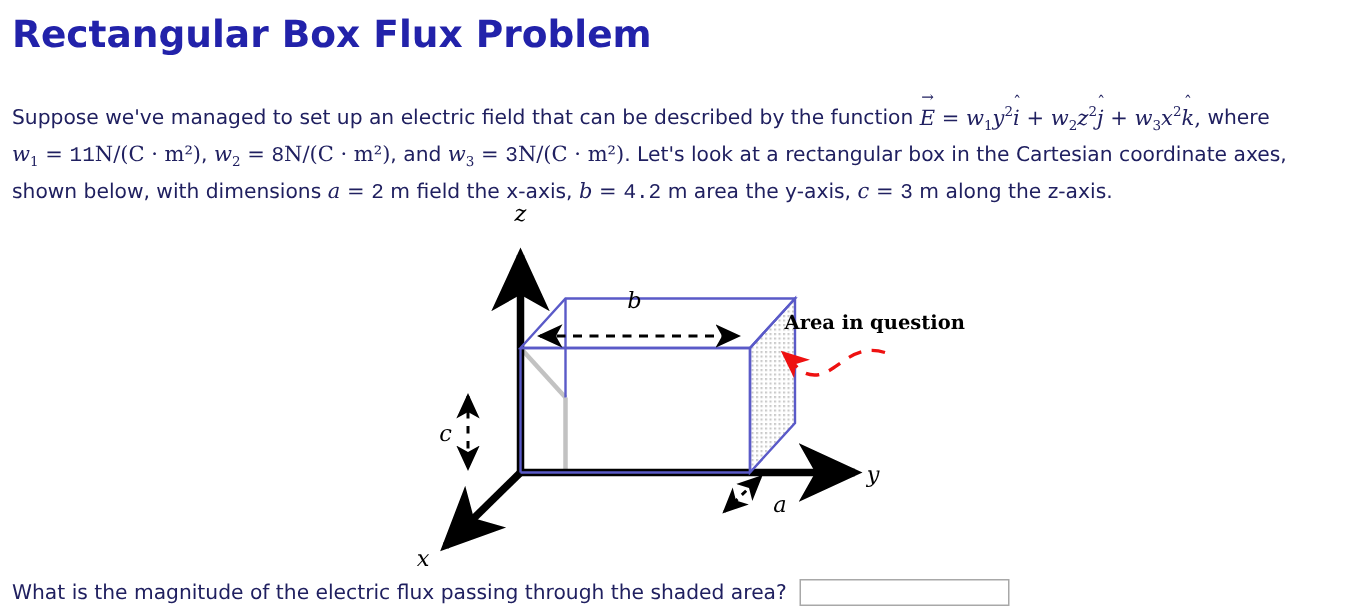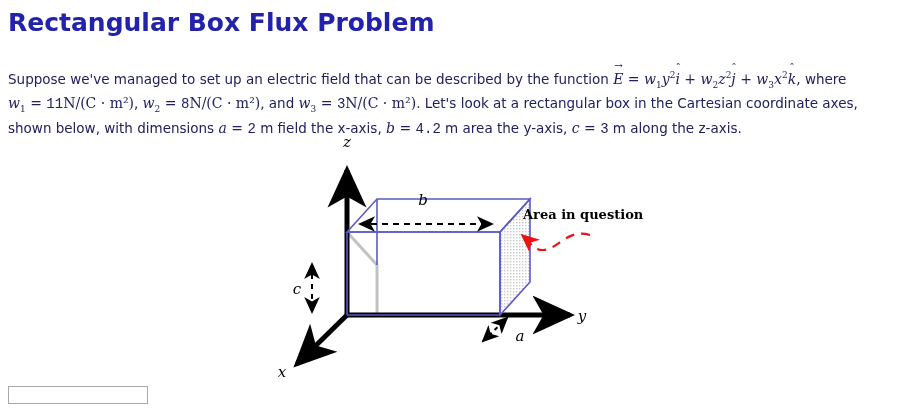--- a/index.html
+++ b/index.html
@@ -233,14 +233,15 @@
   </g>
   <text class="fig-annot" x="268" y="87">Area in question</text>
 
   <text class="fig-label" x="92" y="15" text-anchor="middle">z</text>
   <text class="fig-label" x="327" y="189" text-anchor="middle">y</text>
   <text class="fig-label" x="27" y="245" text-anchor="middle">x</text>
 </svg>
 </div>
 
 <div id="question-row">
+  <span id="question-text">What is the magnitude of the electric flux passing through the shaded area?</span>
   <input id="answer-input" type="text" placeholder="" style="">
 </div>
 
 </body></html>

